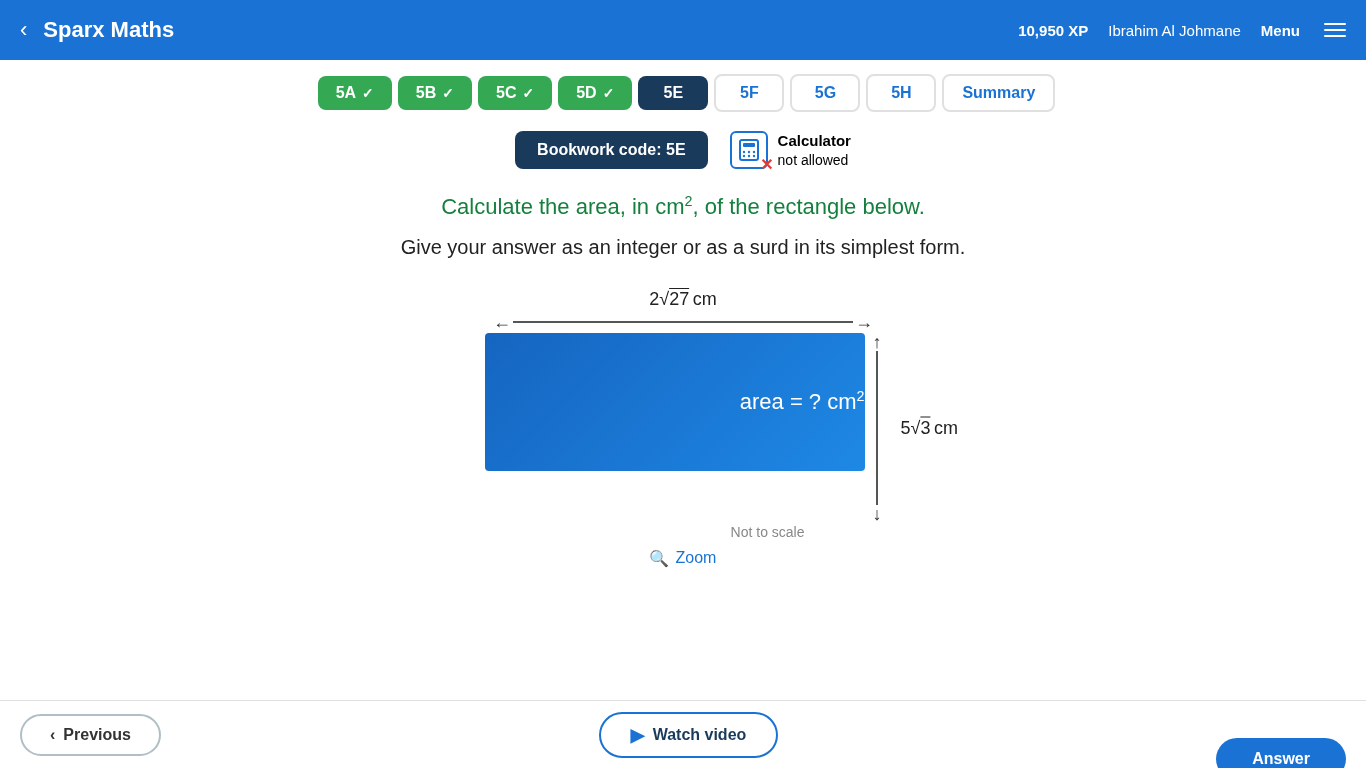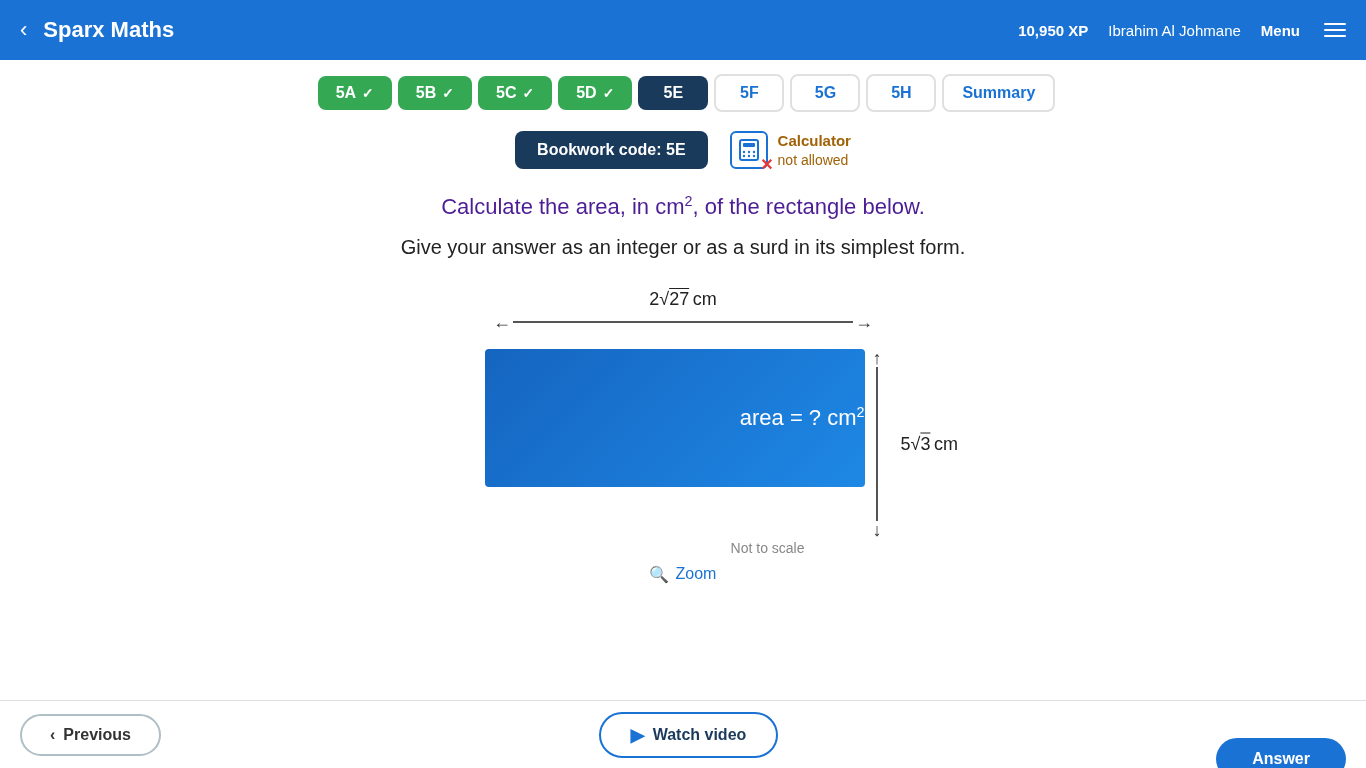--- a/index.html
+++ b/index.html
@@ -63,26 +63,26 @@
     .calc-icon-wrap { position: relative; display: inline-flex; }
     .calc-icon {
       width: 38px; height: 38px; border: 2px solid #1a73d4; border-radius: 6px;
       display: flex; align-items: center; justify-content: center;
       background: white; font-size: 20px; color: #1a73d4;
     }
     .calc-x {
       position: absolute; bottom: -4px; right: -6px;
       color: #e53935; font-size: 16px; font-weight: 900; line-height: 1;
     }
-    .calc-text { display: flex; flex-direction: column; font-size: 14px; color: #a16207; line-height: 1.4; }
+    .calc-text { display: flex; flex-direction: column; font-size: 14px; color: #000000; line-height: 1.4; }
     .calc-text strong { font-size: 15px; }
 
     
     .question-area { text-align: center; padding: 0 40px; margin-bottom: 20px; }
-    .question-main { font-size: 22px; color: #4c1d95; margin-bottom: 16px; }
+    .question-main { font-size: 22px; color: #15803d; margin-bottom: 16px; }
     .question-sub { font-size: 20px; color: #222; }
 
     
     .diagram-wrap {
       display: flex; flex-direction: column; align-items: center;
       margin-top: 10px; position: relative;
     }
     .arrow-line-horiz {
       display: flex; align-items: center; width: 380px;
     }
@@ -235,21 +235,21 @@
 
   <div class="question-area">
     <div class="question-main">
       <span>Calculate the area, in cm</span><sup>2</sup><span>, of the rectangle below.</span>
     </div>
     <div class="question-sub">Give your answer as an integer or as a surd in its simplest form.</div>
   </div>
 
   <div class="diagram-wrap">
 
-    <div style="position:relative; width:380px; margin-bottom:16px;">
+    <div style="position:relative; width:380px; margin-bottom:0;">
       <div style="text-align:center; font-size:18px; color:#222; margin-bottom:2px;">
         2√<span style="text-decoration:overline">27</span> cm
       </div>
       <div class="arrow-line-horiz">
         <span class="horiz-arrow-left">←</span>
         <div class="horiz-line"></div>
         <span class="horiz-arrow-right">→</span>
       </div>
     </div>
 

